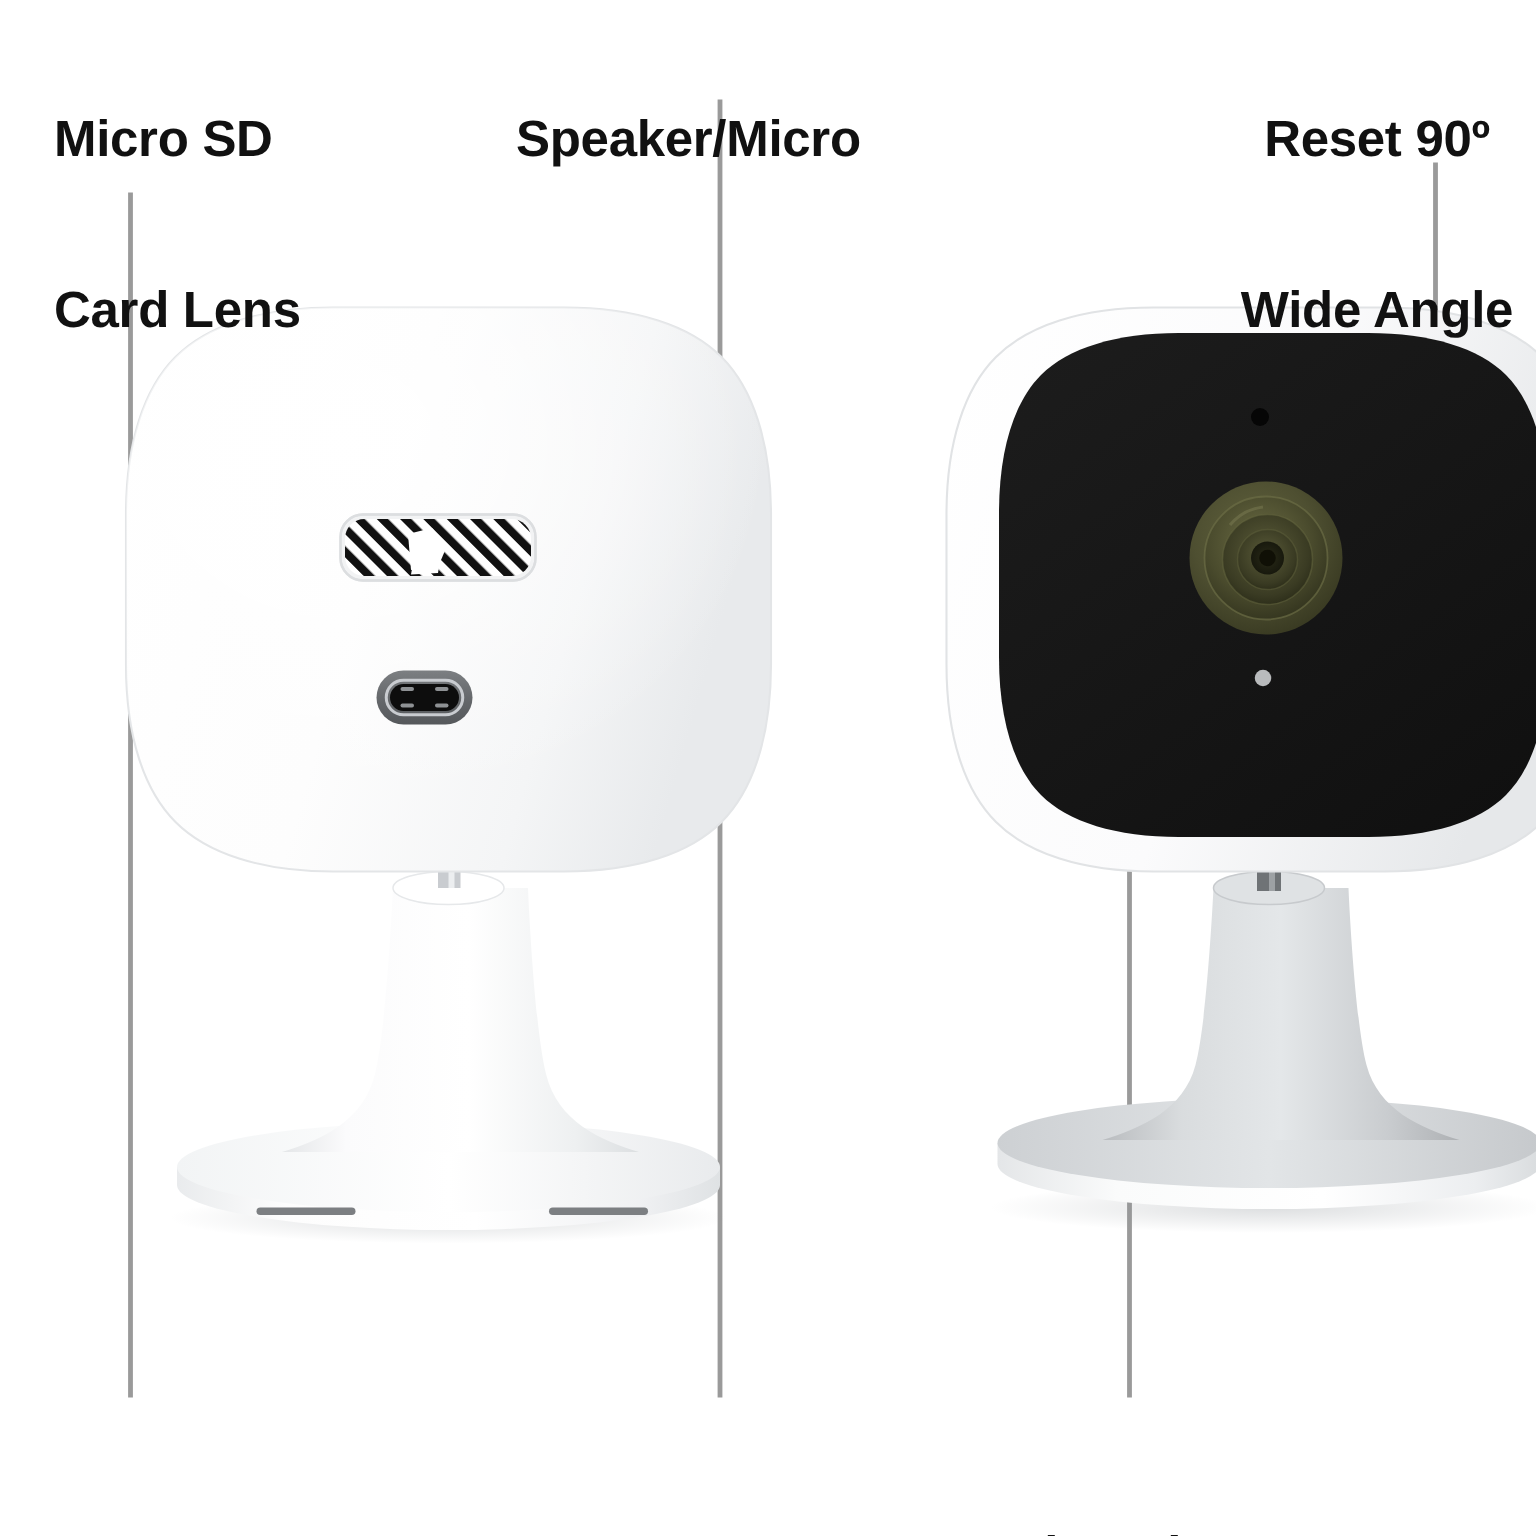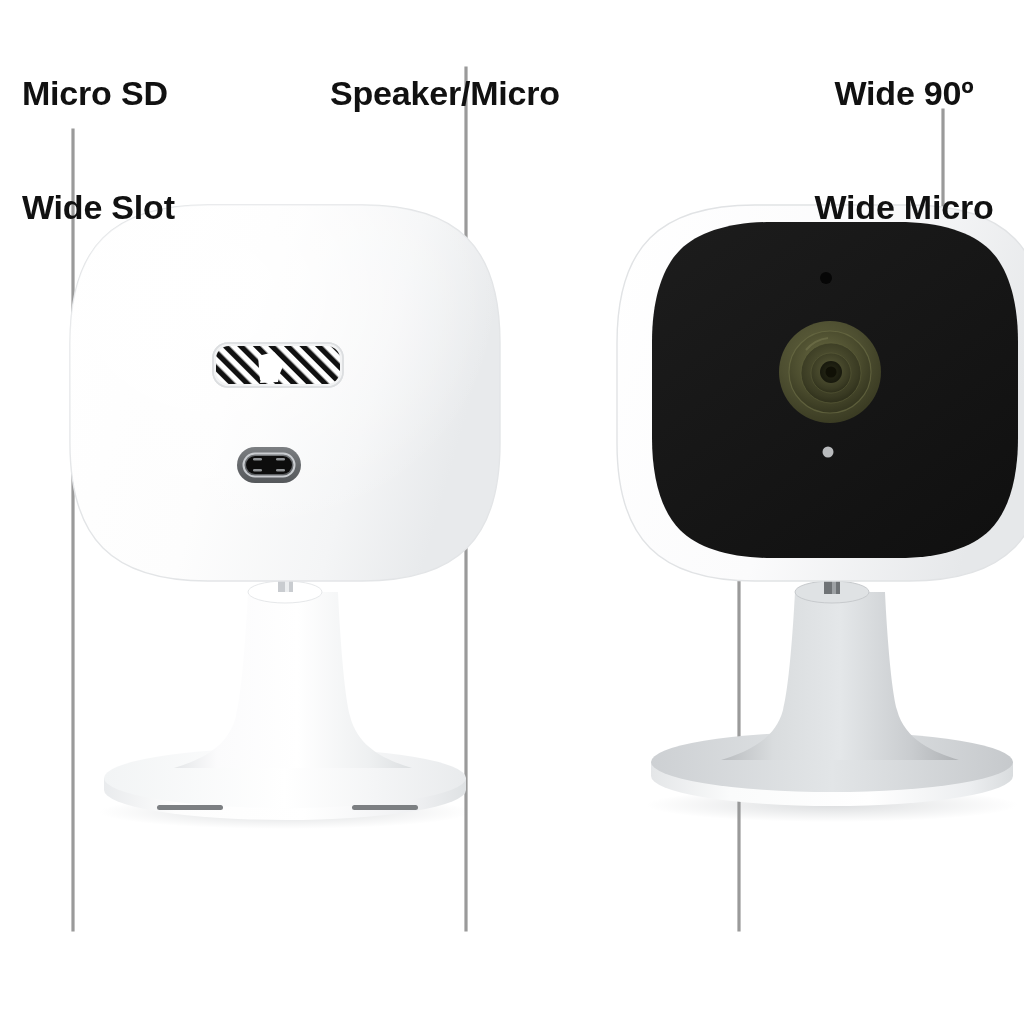--- a/index.html
+++ b/index.html
@@ -11,21 +11,21 @@
     width: 1024px;
     height: 1024px;
     position: relative;
     overflow: hidden;
     font-family: "Liberation Sans", "DejaVu Sans", sans-serif;
     -webkit-font-smoothing: antialiased;
   }
 
   #stage {
     position: absolute;
-    left: 0; top: 0;
+    left: 14px; top: 0;
     width: 904px;
     height: 1024px;
   }
 
   
   .label {
     position: absolute;
     color: #111111;
     font-weight: bold;
     font-size: 34px;
@@ -306,30 +306,30 @@
       </g>
 
       <circle class="hit" cx="826" cy="278" r="6" fill="#060606"></circle>
 
       <circle class="hit" cx="828" cy="452" r="5.5" fill="#b9bbbd"></circle>
     </g>
   </svg>
 
   <div class="label left" id="label-microsd">
     <div>Micro SD</div>
-    <div>Wide Slot</div>
+    <div>Card Lens</div>
   </div>
 
   <div class="label left" id="label-speaker">
     <div>Speaker/Micro</div>
   </div>
 
   <div class="label center" id="label-lens">
-    <div>Wide 90º</div>
-    <div>Wide Micro</div>
+    <div>Reset 90º</div>
+    <div>Wide Angle</div>
   </div>
 
   <div class="label left" id="label-reset">
     <div>Reset</div>
     
   </div>
 
   <div class="label left" id="label-usbc">
     <div>USB-C</div>
     

